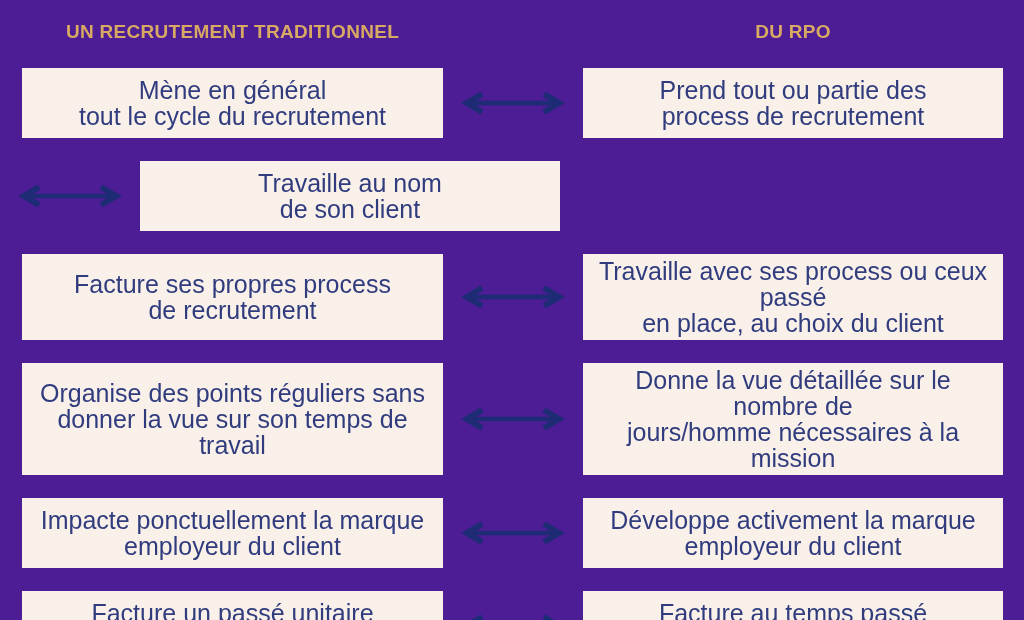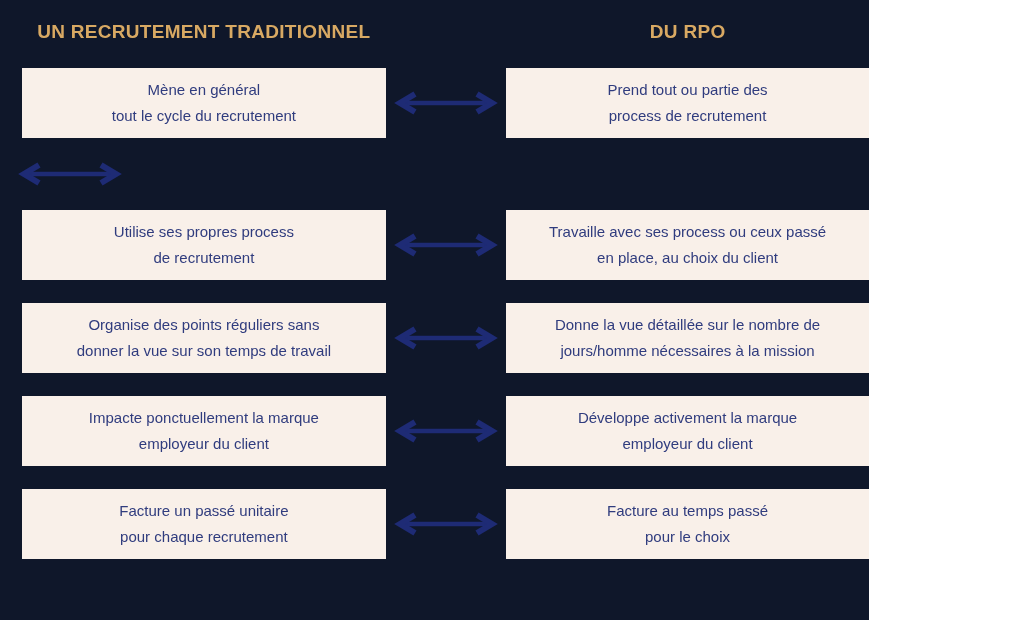--- a/index.html
+++ b/index.html
@@ -2,23 +2,23 @@
 <html style="--gold: #D8A963; --box-bg: #F9F0E9; --text: #303C7E; --arrow: #1E2B75;"><head>
 <meta charset="utf-8">
 <style>
   html, body {
     margin: 0;
     padding: 0;
     background: #ffffff;
   }
   .diagram {
     position: relative;
-    width: 869px;
+    width: 1024px;
     height: 620px;
-    background: #0f172a;
+    background: #4c1d95;
     font-family: "Liberation Sans", "DejaVu Sans", sans-serif;
     overflow: hidden;
   }
   .header-bar {
     display: flex;
     padding-top: 21px;
   }
   .header {
     font-size: 19px;
     font-weight: bold;
@@ -34,21 +34,21 @@
     display: flex;
     flex-direction: column;
     gap: 23px;
     margin-top: 25px;
   }
   .row { display: flex; align-items: stretch; }
   .box {
     min-height: 70px;
     background: var(--box-bg, #F9F0E9);
     color: var(--text, #303C7E);
-    font-size: 15px;
+    font-size: 25px;
     line-height: 26px;
     text-align: center;
     white-space: pre-line;
     display: flex;
     align-items: center;
     justify-content: center;
     box-sizing: border-box;
     padding: 4px 8px;
   }
   .box.left  { margin-left: 22px; width: 421px; }
@@ -93,24 +93,26 @@
     </div>
 
     <div class="row">
       <div class="arrow-cell">
         <svg width="104" height="26" viewBox="0 0 104 26" aria-hidden="true">
           <line class="arrow-stroke" x1="10" y1="13" x2="94" y2="13" stroke-width="4.5"></line>
           <polyline class="arrow-stroke" points="21,4 6,13 21,22" stroke-width="6" stroke-linejoin="miter"></polyline>
           <polyline class="arrow-stroke" points="83,4 98,13 83,22" stroke-width="6" stroke-linejoin="miter"></polyline>
         </svg>
       </div>
+      <div class="box right">Travaille au nom
+de son client</div>
     </div>
 
     <div class="row">
-      <div class="box left">Utilise ses propres process
+      <div class="box left">Facture ses propres process
 de recrutement</div>
       <div class="arrow-cell">
         <svg width="104" height="26" viewBox="0 0 104 26" aria-hidden="true">
           <line class="arrow-stroke" x1="10" y1="13" x2="94" y2="13" stroke-width="4.5"></line>
           <polyline class="arrow-stroke" points="21,4 6,13 21,22" stroke-width="6" stroke-linejoin="miter"></polyline>
           <polyline class="arrow-stroke" points="83,4 98,13 83,22" stroke-width="6" stroke-linejoin="miter"></polyline>
         </svg>
       </div>
       <div class="box right">Travaille avec ses process ou ceux passé
 en place, au choix du client</div>

